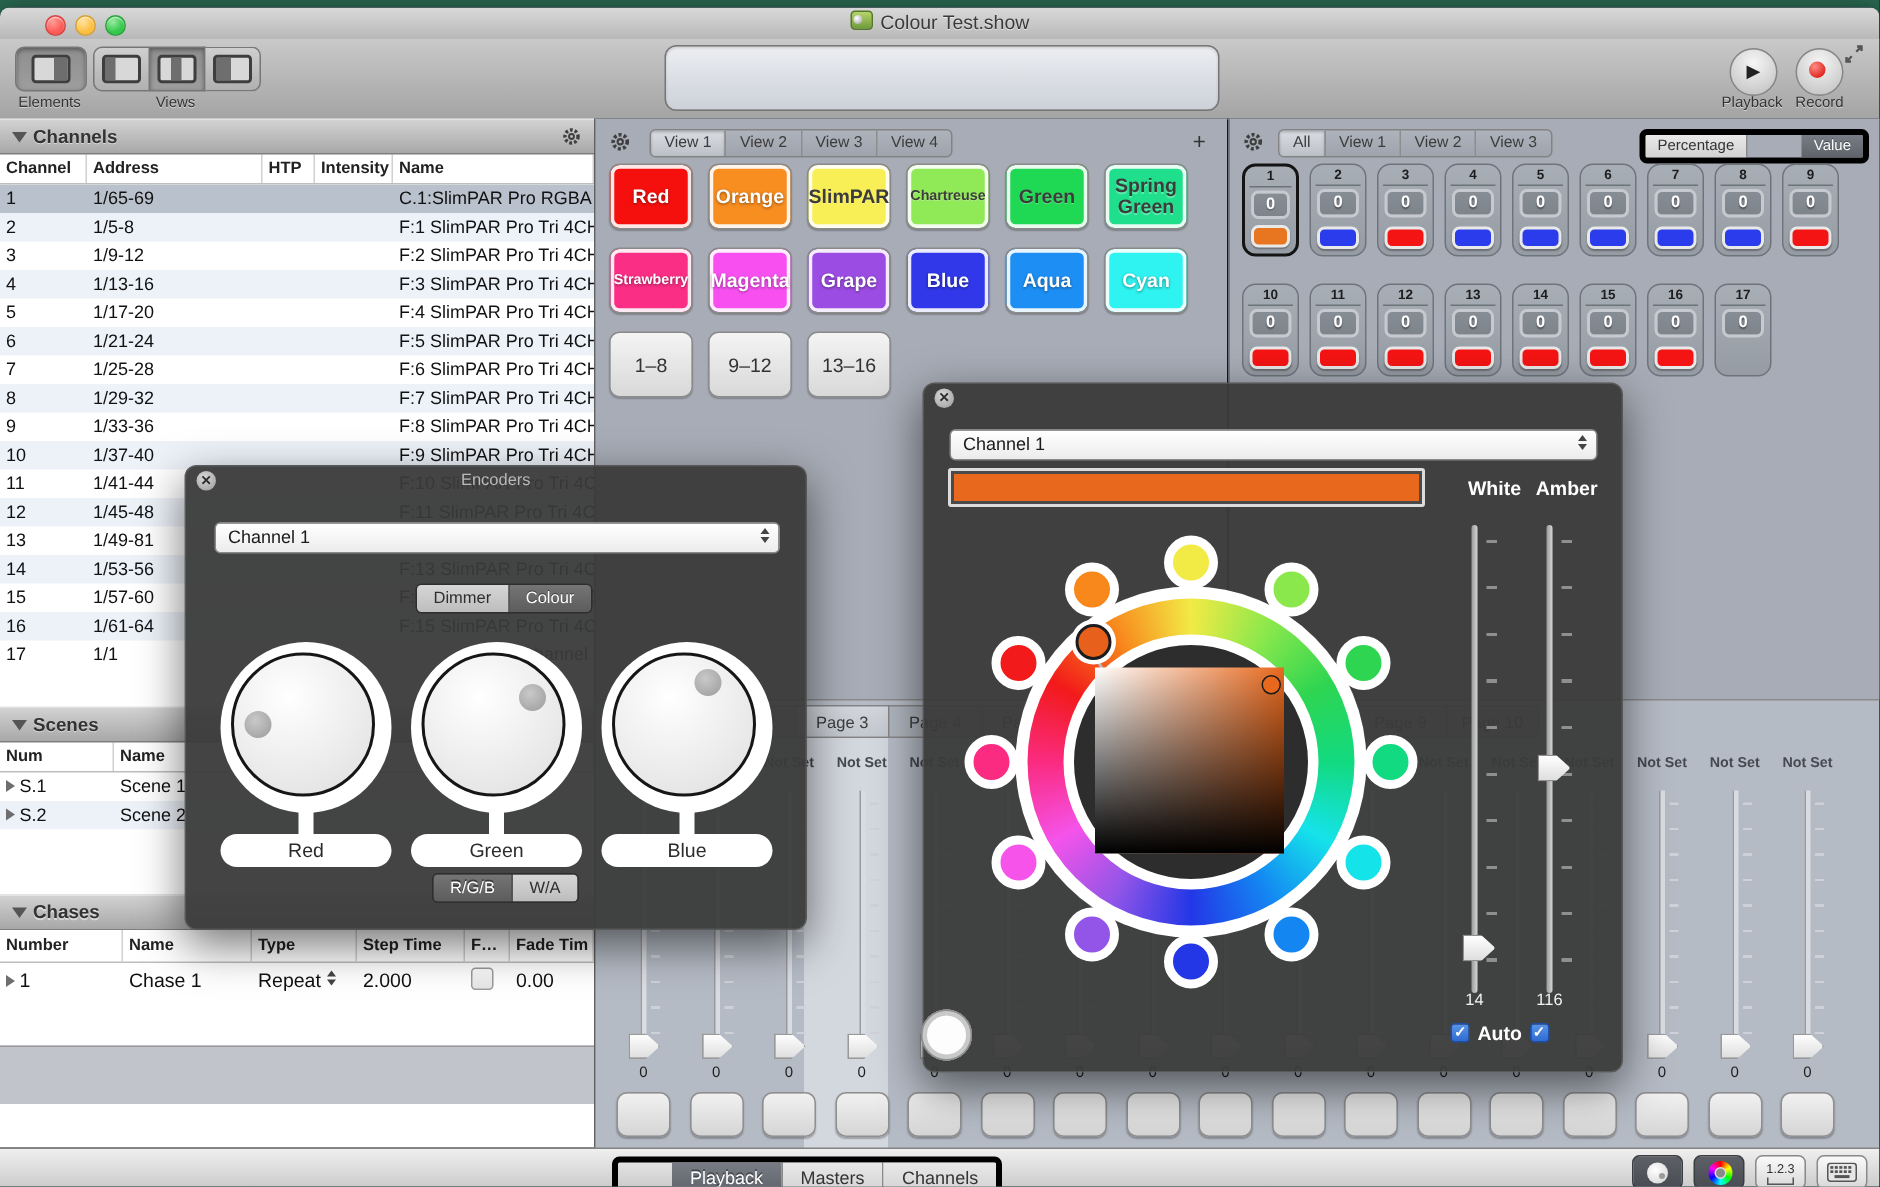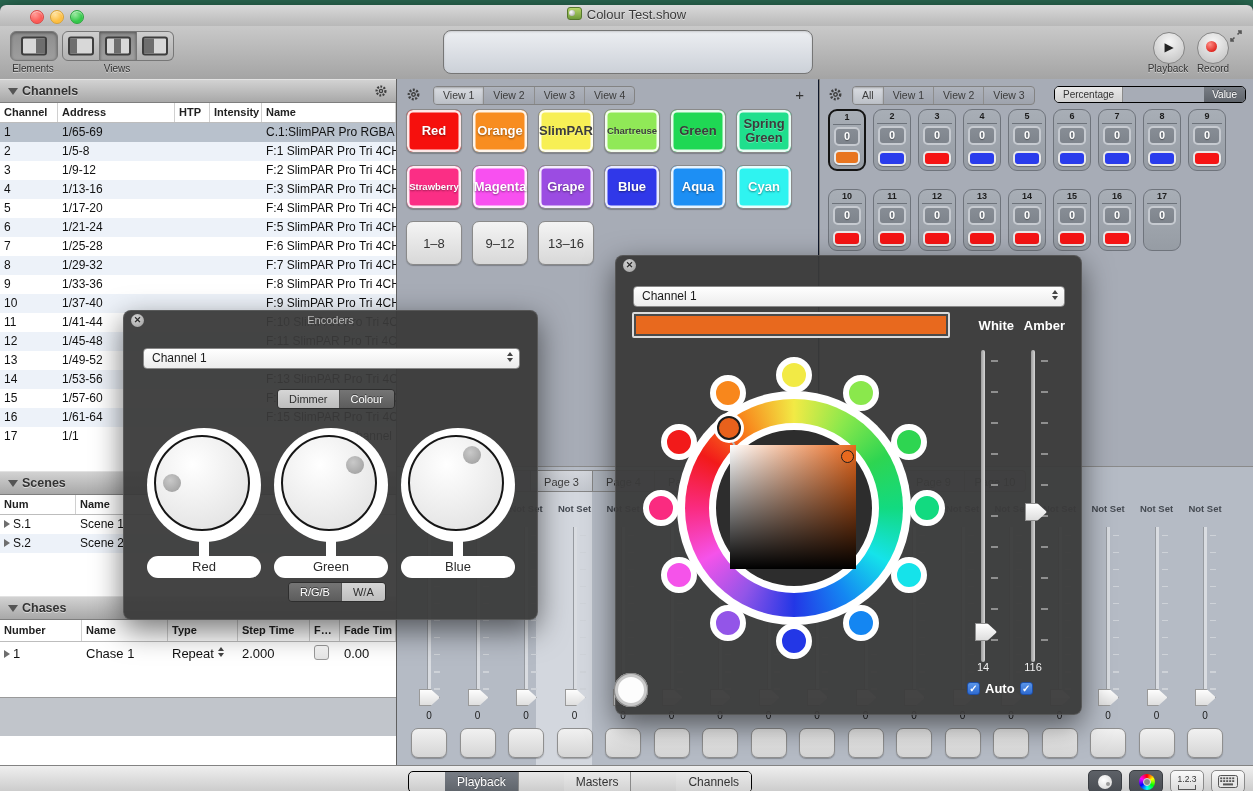--- a/index.html
+++ b/index.html
@@ -81,21 +81,21 @@
   #mid-panel{position:absolute;left:397px;top:74px;width:421px;height:387px;background:#a7acb6;}
   #right-panel{position:absolute;left:819px;top:74px;width:434px;height:387px;background:#a7acb6;border-left:1px solid #7d7d7d;}
   .tabbar{position:absolute;left:0;top:7px;width:100%;height:18px;}
   .tab-group{position:absolute;display:flex;border:1px solid #838383;border-radius:4px;overflow:hidden;height:17px;}
   .tab-cell{font-size:10.5px;color:#3c3c3c;line-height:17px;text-align:center;border-right:1px solid #8d8d8d;padding:0 9px;
     background:linear-gradient(rgba(255,255,255,.08),rgba(0,0,0,.05));white-space:nowrap;}
   .tab-cell:last-child{border-right:none;}
   .tab-cell.sel{background:linear-gradient(#dadde2,#bcc0c7);box-shadow:inset 0 1px 2px rgba(0,0,0,.25);}
   .gear-pos{position:absolute;top:1px;width:15px;height:15px;}
   #mid-add{position:absolute;right:14px;top:0;font-size:15px;color:#333;}
-  .seg{display:flex;border:1px solid #000000;border-radius:5px;overflow:hidden;gap:45px;}
+  .seg{display:flex;border:4px solid #000000;border-radius:5px;overflow:hidden;}
   .seg>div{font-size:10px;line-height:15px;text-align:center;padding:0 8px;color:#333;
     background:linear-gradient(#e9e9e9,#d2d2d2);border-right:1px solid #8a8a8a;white-space:nowrap;}
   .seg>div:last-child{border-right:none;}
   .seg>div.on{background:linear-gradient(#787d85,#5f646b);color:#fff;text-shadow:0 -1px 0 rgba(0,0,0,.4);margin-left:36px;}
   #pv-seg{position:absolute;right:8px;top:0;}
 
   #color-grid{position:absolute;left:9px;top:30px;width:400px;display:flex;flex-wrap:wrap;gap:12px 10px;}
   .cbtn{width:56px;height:44px;border-radius:7px;border:1px solid #8a8a8a;box-sizing:border-box;
     box-shadow:inset 0 0 0 2.5px rgba(255,255,255,.9), 0 1px 1px rgba(0,0,0,.25);
     display:flex;align-items:center;justify-content:center;text-align:center;
@@ -402,21 +402,21 @@
       </div>
           <div class="trow">
         <div class="c-ch">12</div>
         <div class="c-ad">1/45-48</div>
         <div class="c-ht"></div>
         <div class="c-in"></div>
         <div class="c-nm">F:11 SlimPAR Pro Tri 4CH</div>
       </div>
           <div class="trow">
         <div class="c-ch">13</div>
-        <div class="c-ad">1/49-52</div>
+        <div class="c-ad">1/49-81</div>
         <div class="c-ht"></div>
         <div class="c-in"></div>
         <div class="c-nm">F:12 SlimPAR Pro Tri 4CH</div>
       </div>
           <div class="trow">
         <div class="c-ch">14</div>
         <div class="c-ad">1/53-56</div>
         <div class="c-ht"></div>
         <div class="c-in"></div>
         <div class="c-nm">F:13 SlimPAR Pro Tri 4CH</div>

